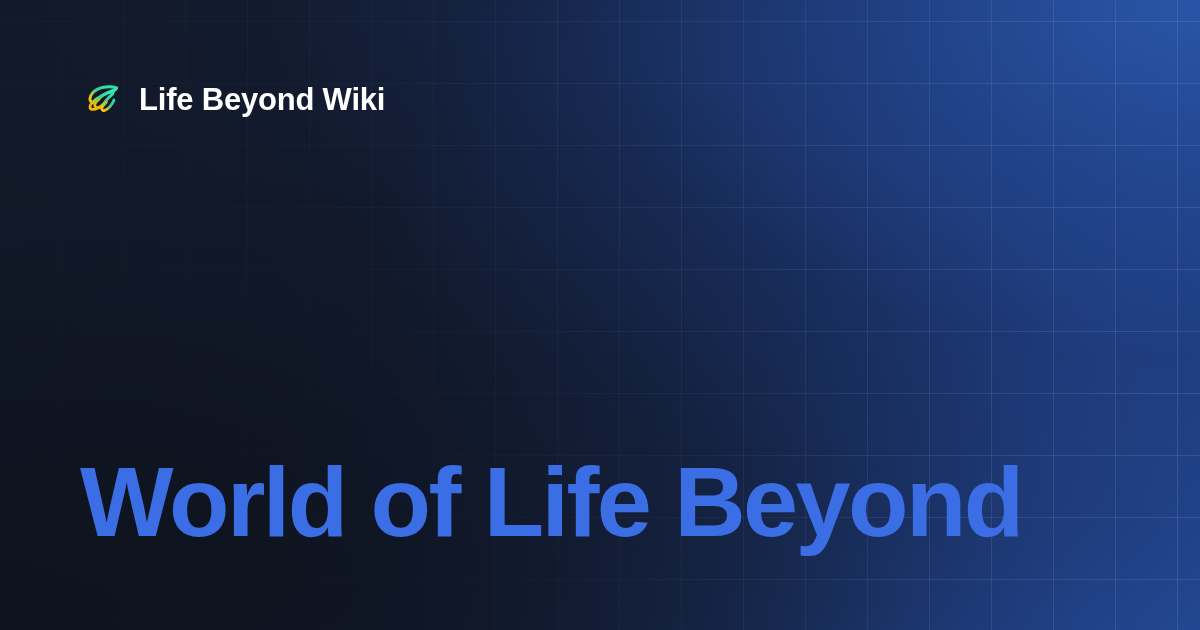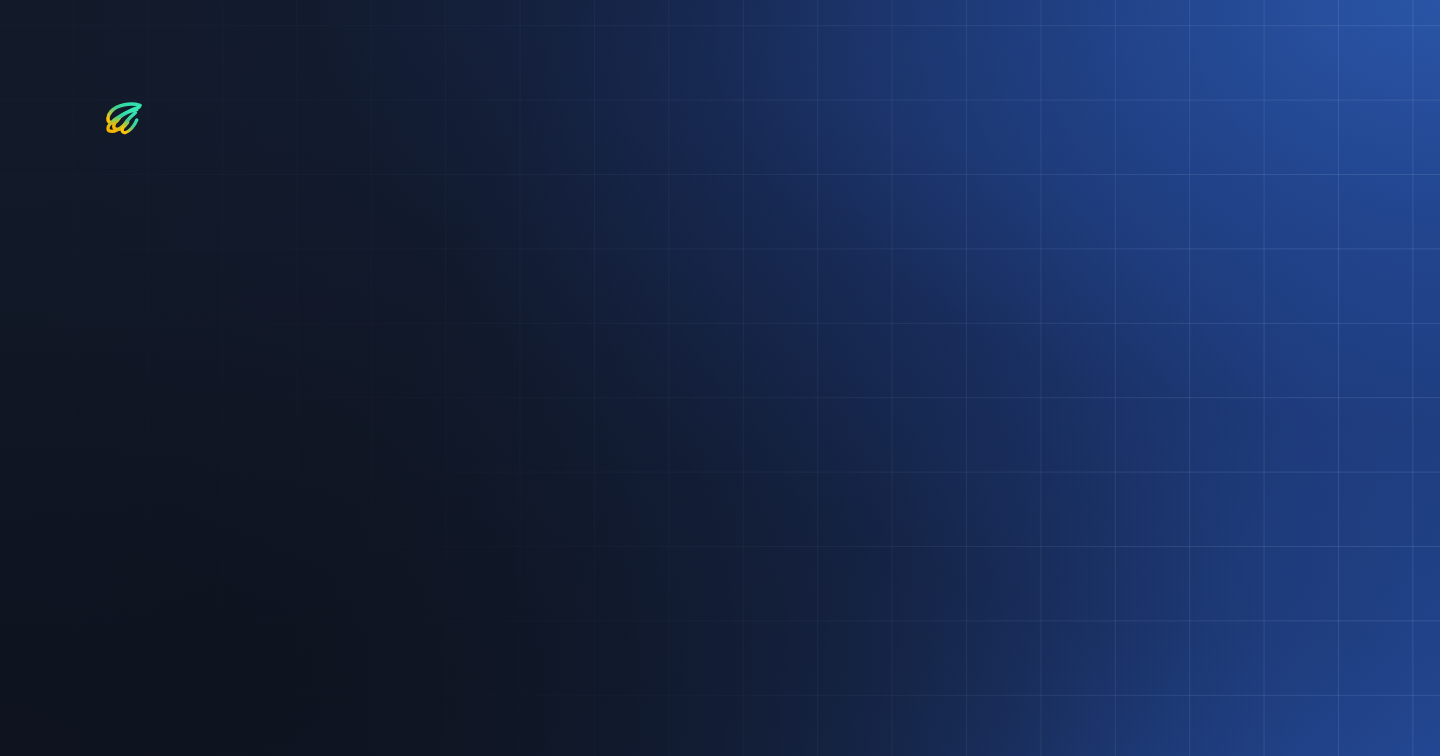--- a/index.html
+++ b/index.html
@@ -175,16 +175,18 @@
           </linearGradient>
         </defs>
         <g fill="none" stroke-linecap="round">
           <path d="M34.5 8.2 C26 5.6 14.5 7.4 9.0 13.6 C5.2 17.9 5.6 22.2 8.6 23.4 C11.0 24.4 14.2 22.6 16.3 19.2" stroke="url(#swirlGrad2)" stroke-width="3.1"></path>
           <path d="M33.6 9.8 C25.2 12.4 18.0 16.4 13.4 21.8 C10.4 25.3 10.8 28.6 13.8 29.2 C16.6 29.7 20.6 27.2 23.6 23.0" stroke="url(#swirlGrad)" stroke-width="3.0"></path>
           <path d="M31.6 12.0 C22.6 13.6 13.2 18.6 8.0 24.6 C5.4 27.6 5.8 30.4 8.6 30.9 C11.6 31.4 16.2 29.2 20.2 25.6" stroke="url(#swirlGrad)" stroke-width="2.9"></path>
           <path d="M30.4 14.6 C24.4 19.6 20.4 24.6 19.0 28.6 C18.2 31.0 19.4 32.6 21.8 32.0 C25.0 31.2 29.4 26.6 31.6 21.0" stroke="url(#swirlGrad2)" stroke-width="2.9"></path>
         </g>
       </svg>
     </span>
+    <span class="brand-name">Life Beyond Wiki</span>
   </div>
 
+  <div class="hero-title">World of Life Beyond</div>
 
 </div>
 
 </body></html>

